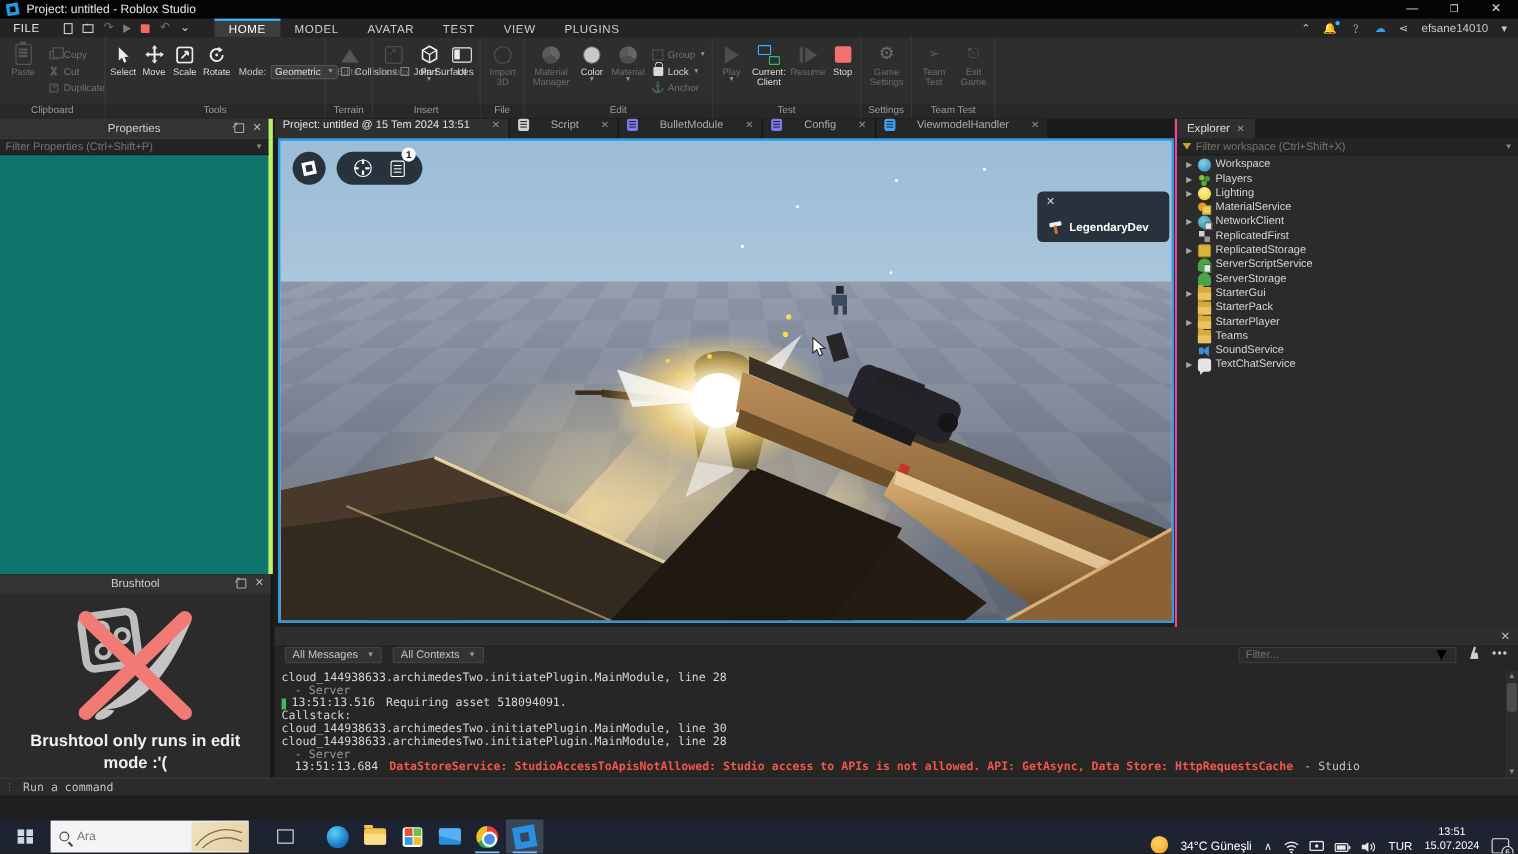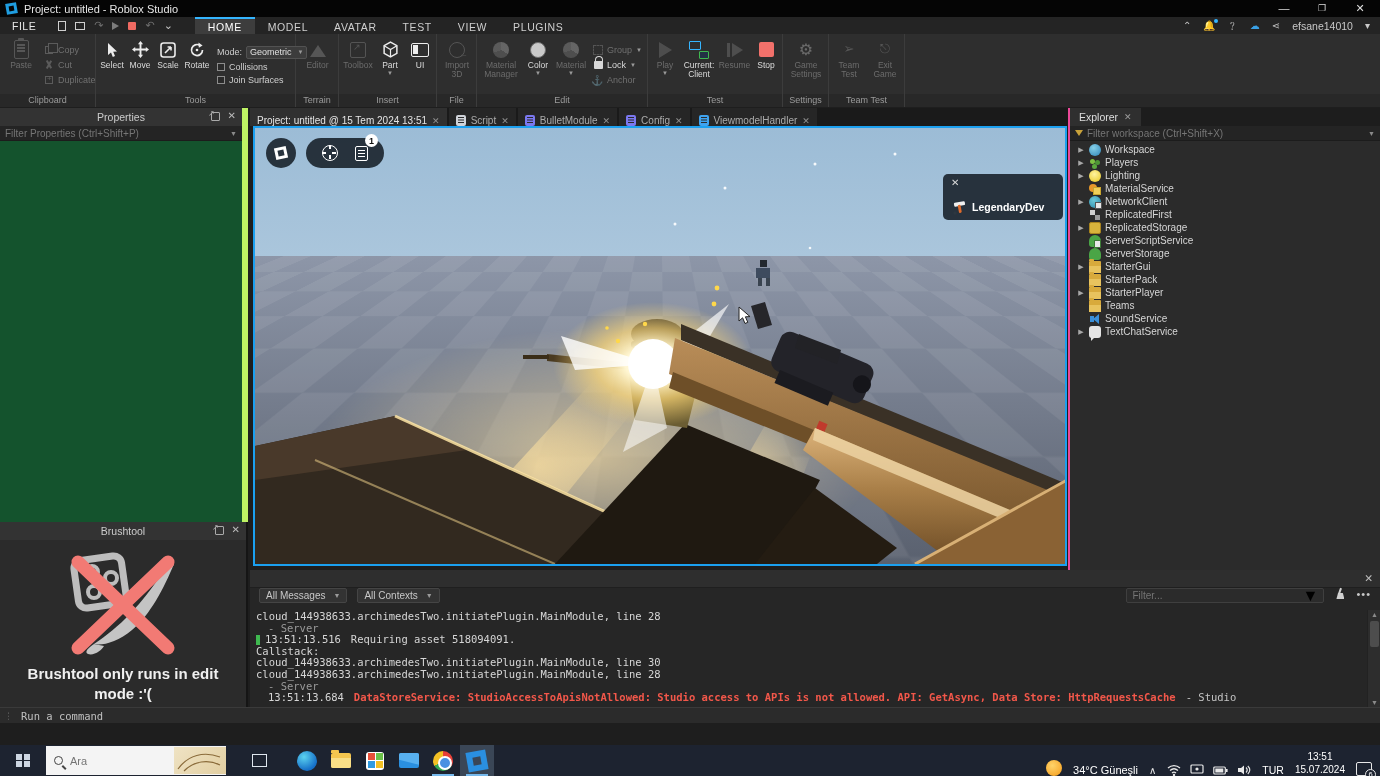--- a/index.html
+++ b/index.html
@@ -39,21 +39,21 @@
 .lbtn{display:flex;flex-direction:column;align-items:center;padding-top:3px;gap:1px;color:#dcdcdc;font-size:8.5px;text-align:center;line-height:1.1;flex:none}
 .lbtn .ic{width:22px;height:21px;display:flex;align-items:center;justify-content:center;flex:none}
 .lbtn.dis{color:#6c6c6c}
 .lbtn.dis .ic{opacity:.42}
 .caret{font-size:6px;color:#9a9a9a;line-height:4px}
 .scol{display:flex;flex-direction:column;justify-content:center;gap:2px;padding:0 4px}
 .sbtn{display:flex;align-items:center;gap:4px;font-size:9px;color:#d8d8d8;height:13px;white-space:nowrap}
 .sbtn.dis{color:#707070}
 .sbtn.dis .sic{opacity:.42}
 .sic{width:10px;height:10px;flex:none;display:flex;align-items:center;justify-content:center}
-.modecol{display:flex;flex-direction:column;justify-content:center;gap:3px;padding:0 5px;font-size:9px;color:#cfcfcf}
+.modecol{display:flex;flex-direction:row;justify-content:center;gap:3px;padding:0 5px;font-size:9px;color:#cfcfcf}
 .mrow{display:flex;align-items:center;gap:4px;white-space:nowrap}
 .msel{background:#3c3c3c;border:1px solid #525252;border-radius:2px;height:13px;padding:0 3px;display:flex;align-items:center;gap:6px;color:#e0e0e0}
 .chk{width:8px;height:8px;border:1px solid #8c8c8c;background:#2a2a2a;flex:none}
 .stop-sq{width:15px;height:15px;background:#f2716b;border-radius:2px}
 .play-tri{width:0;height:0;border-left:13px solid #7a7a7a;border-top:8px solid transparent;border-bottom:8px solid transparent}
 .resume-ic{display:flex;align-items:center;gap:2px}
 .resume-ic i{display:block;width:3px;height:14px;background:#7a7a7a}
 .resume-ic b{width:0;height:0;border-left:11px solid #7a7a7a;border-top:7px solid transparent;border-bottom:7px solid transparent}
 .cc-ic{position:relative;width:20px;height:18px}
 .cc-ic .m1{position:absolute;left:0;top:0;width:12px;height:9px;border:1.5px solid #35b5ff;border-radius:1px}
@@ -80,36 +80,36 @@
 .imp-ic{width:16px;height:16px;border:1.6px solid #8a8a8a;border-radius:50%;position:relative}
 .imp-ic::after{content:"←";position:absolute;right:-4px;bottom:-3px;font-size:9px;color:#8a8a8a}
 .mm-ic{width:16px;height:16px;border-radius:50%;background:conic-gradient(#b0b0b0 0 120deg,#7a7a7a 120deg 250deg,#989898 250deg 360deg)}
 .color-ic{width:16px;height:16px;border-radius:50%;background:#c9c9c9;border:1px solid #6d6d6d}
 .grp-ic{width:10px;height:10px;border:1.2px dashed #8a8a8a}
 .terrain-ic{width:16px;height:14px;position:relative;overflow:hidden}
 .terrain-ic::after{content:"";position:absolute;left:0;bottom:0;width:0;height:0;border-left:8px solid transparent;border-right:8px solid transparent;border-bottom:12px solid #8f8f8f}
 .tt-ic{font-size:13px;color:#8f8f8f}
 
 .doctabs{position:absolute;left:250px;top:108px;width:818px;height:18px;background:#1a1a1a;display:flex;align-items:stretch;gap:2px}
-.dtab{background:#262626;color:#ababab;font-size:10px;display:flex;align-items:flex-end;gap:5px;padding:0 7px;white-space:nowrap}
+.dtab{background:#262626;color:#ababab;font-size:10px;display:flex;align-items:flex-start;gap:20px;padding:0 7px;white-space:nowrap}
 .dtab.active{background:#303030;color:#e4e4e4}
 .dtab .x{color:#8f8f8f;font-size:9px}
 .dicon{width:10px;height:11px;border-radius:2px;flex:none;position:relative}
 .di-script{background:#cfd3d9}
 .di-module{background:#7b78f0}
 .di-module2{background:#7b78f0}
 .di-local{background:#3fa3ef}
 .dicon::after{content:"";position:absolute;left:2px;top:2px;width:6px;height:1.2px;background:#2a2a2a;box-shadow:0 2.5px 0 #2a2a2a,0 5px 0 #2a2a2a}
 
 .panel-h{height:18px;background:#333;display:flex;align-items:center;color:#ccc;font-size:10.5px;position:relative}
 .panel-h .ttl{flex:1;text-align:center}
 .panel-h .pic{position:absolute;right:22px;top:4px;width:9px;height:9px;border:1px solid #aaa;border-radius:1px}
 .panel-h .pic::after{content:"↗";position:absolute;left:-4px;top:-4px;font-size:8px;color:#aaa}
 .panel-h .px{position:absolute;right:6px;top:2px;color:#bbb;font-size:10px}
-.props{position:absolute;left:0;top:108px;width:248px;height:414px;background:#14532d;border-right:6px solid #bef264}
+.props{position:absolute;left:0;top:108px;width:248px;height:414px;background:#0f766e;border-right:4px solid #bef264}
 .filter-row{height:15px;background:#242424;border-bottom:1px solid #1c1c1c;display:flex;align-items:center;padding:0 5px;gap:4px}
 .filter-row input{flex:1;background:transparent;border:none;outline:none;color:#b5b5b5;font-size:10px;font-family:"Liberation Sans",sans-serif}
 .filter-row .dd{color:#8a8a8a;font-size:7px}
 .funnel{width:0;height:0;border-left:4px solid transparent;border-right:4px solid transparent;border-top:6px solid #c8a23a;position:relative;flex:none}
 .brushtool{position:absolute;left:0;top:522px;width:248px;height:186px;background:#2b2b2b;border-right:2px solid #151515}
 .brush-body{display:flex;flex-direction:column;align-items:center;padding-top:8px}
 .brush-msg{color:#f0f0f0;font-size:15px;font-weight:bold;text-align:center;line-height:1.35;margin-top:6px;padding:0 14px}
 
 .explorer{position:absolute;left:1068px;top:108px;width:312px;height:462px;background:#2b2b2b;border-left:2px solid #ec4899}
 .exp-tabrow{height:18px;background:#1d1d1d;display:flex}

